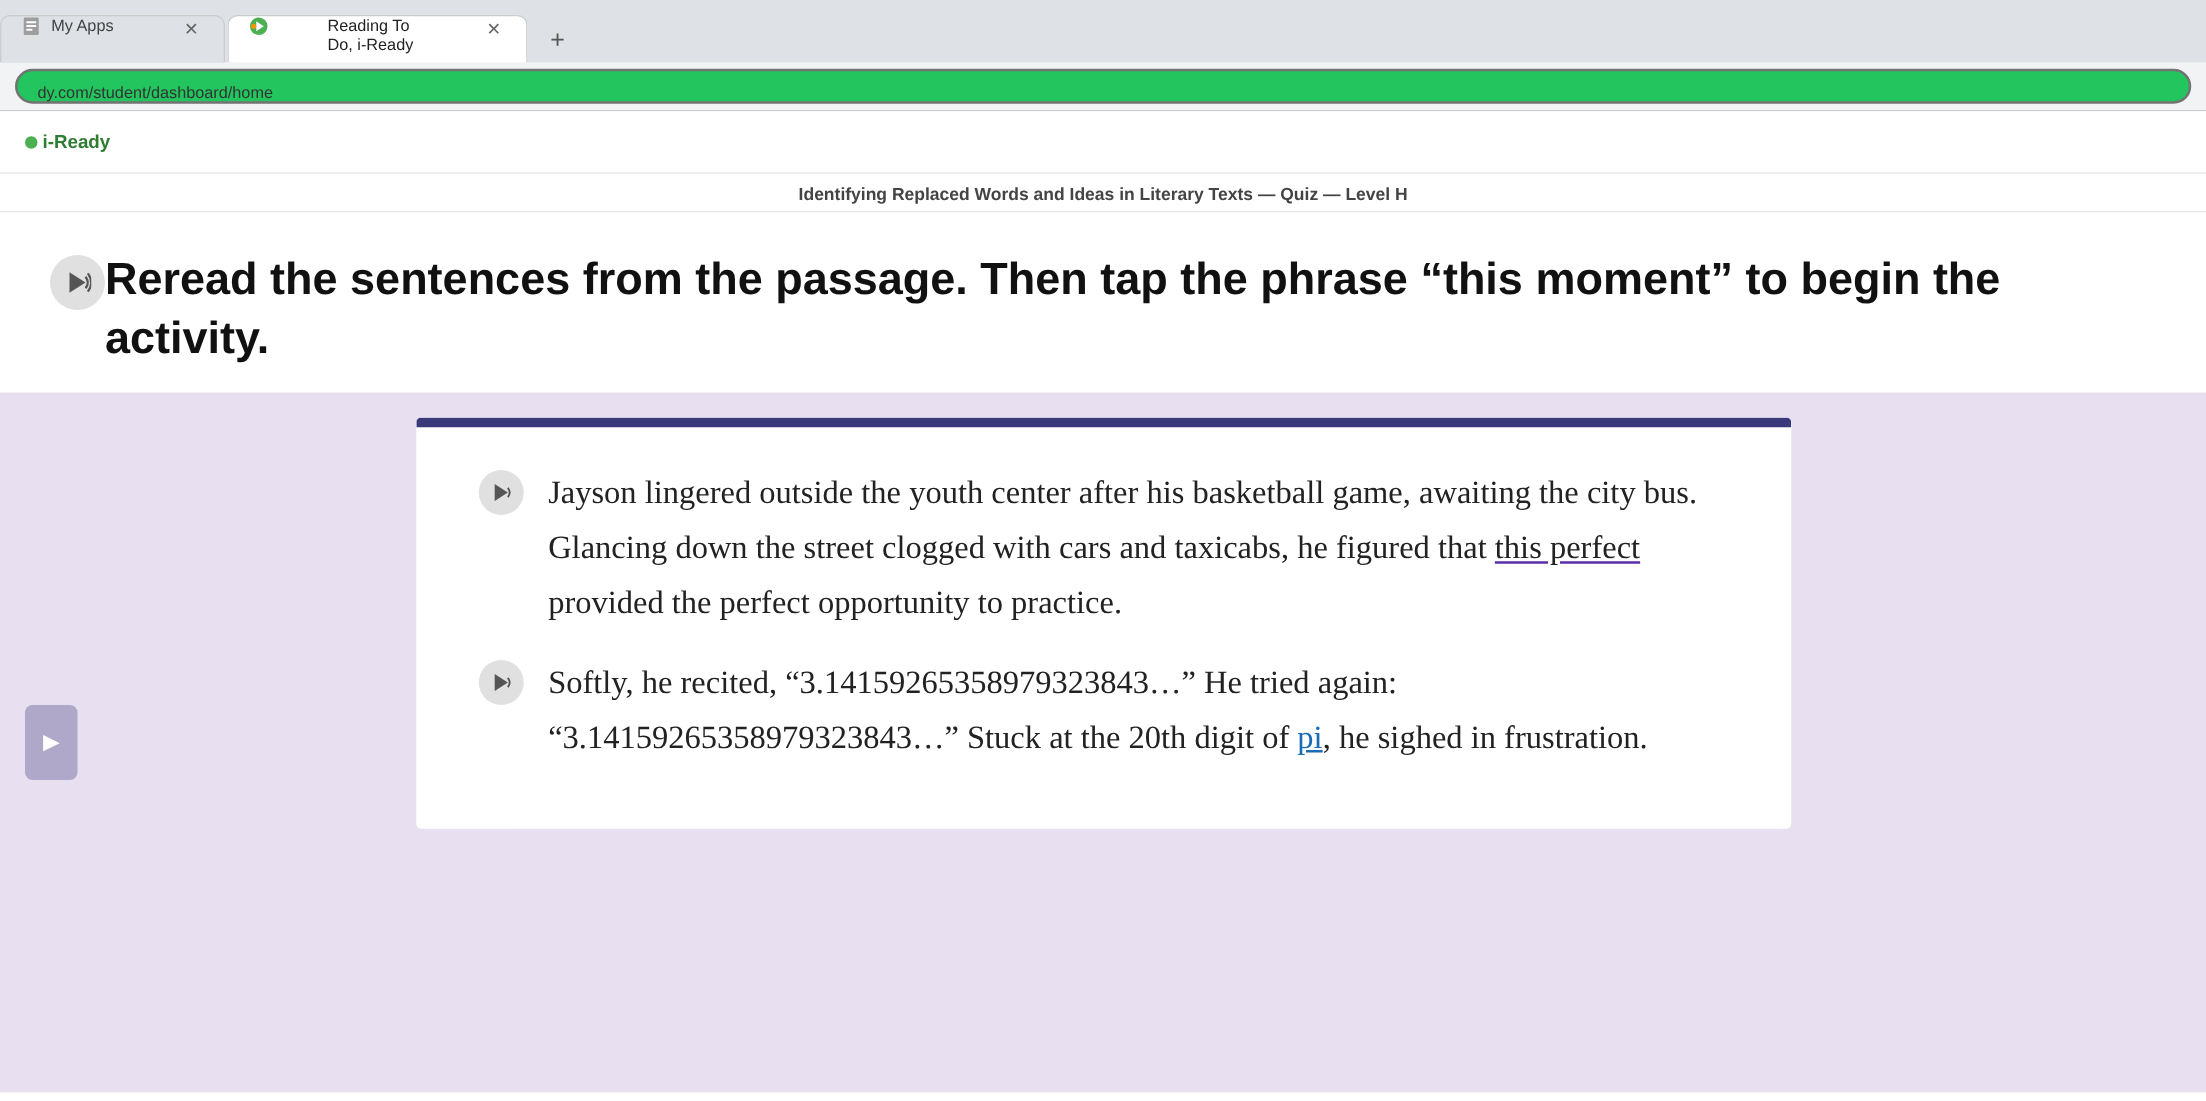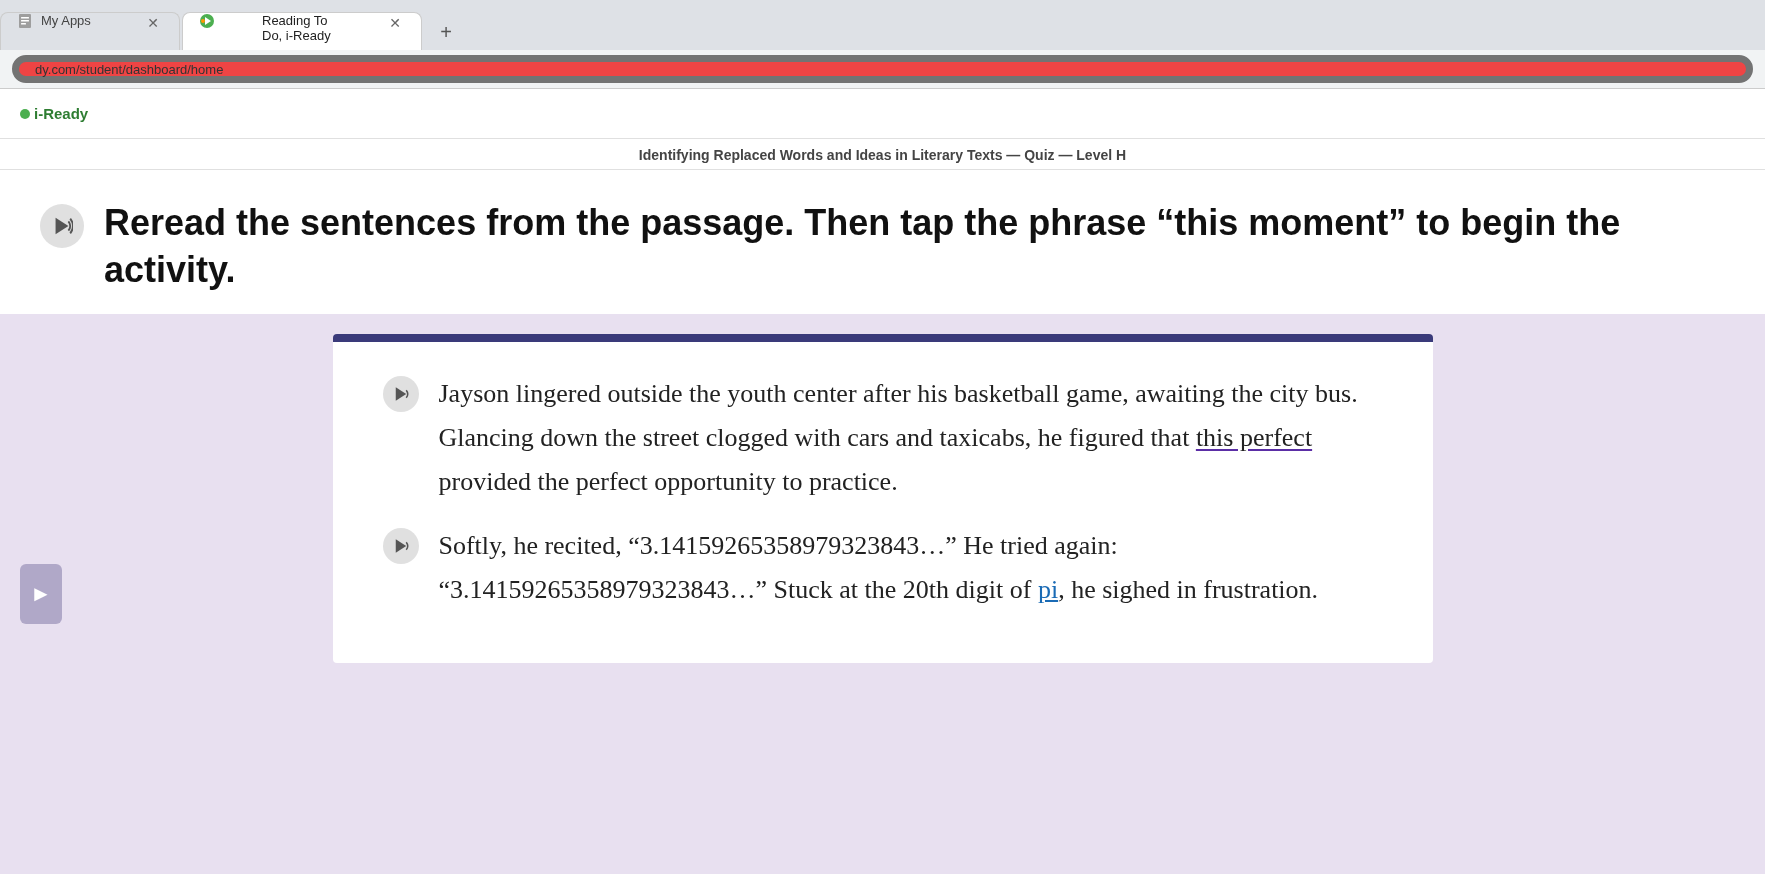--- a/index.html
+++ b/index.html
@@ -69,28 +69,28 @@
       display: flex;
       align-items: center;
       height: 38px;
       background: #f1f3f4;
       padding: 0 12px;
       gap: 8px;
     }
     .address-bar {
       flex: 1;
       height: 28px;
-      background: #ef4444;
-      border: 7px solid #737373;
+      background: #22c55e;
+      border: 2px solid #737373;
       border-radius: 14px;
       padding: 0 16px;
       font-size: 13px;
       color: #333;
       display: flex;
-      align-items: flex-start;
+      align-items: flex-end;
     }
 
     
     .app-header {
       display: flex;
       align-items: center;
       height: 50px;
       padding: 0 20px;
       background: #fff;
       border-bottom: 1px solid #e0e0e0;
@@ -120,21 +120,20 @@
       font-weight: bold;
     }
 
     .question-area {
       background: #fff;
       padding: 30px 40px 20px 40px;
     }
     .question-prompt {
       display: flex;
       align-items: flex-start;
-      gap: 20px;
     }
     .audio-btn-large {
       width: 44px;
       height: 44px;
       border-radius: 50%;
       background: #e0e0e0;
       display: flex;
       align-items: center;
       justify-content: center;
       cursor: pointer;

